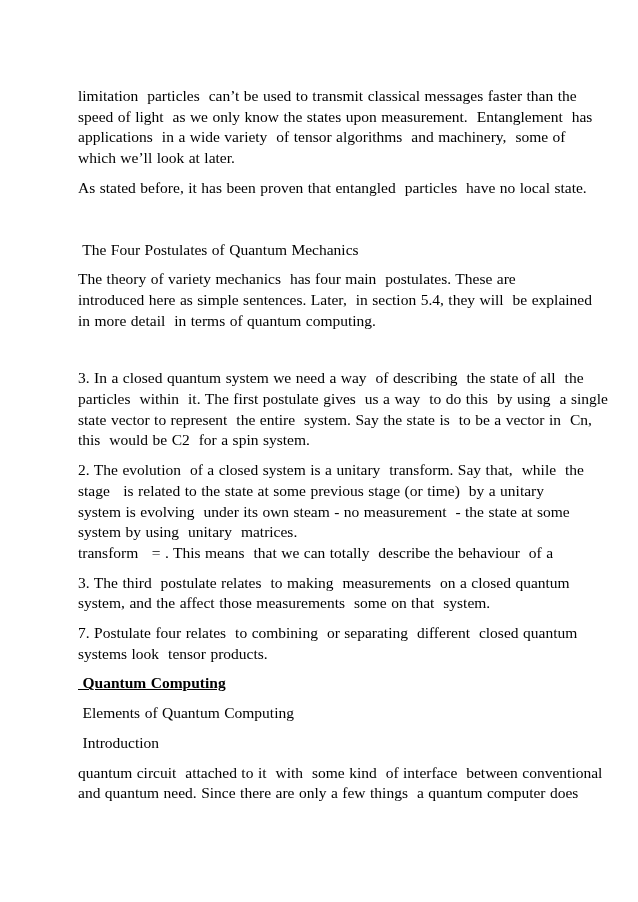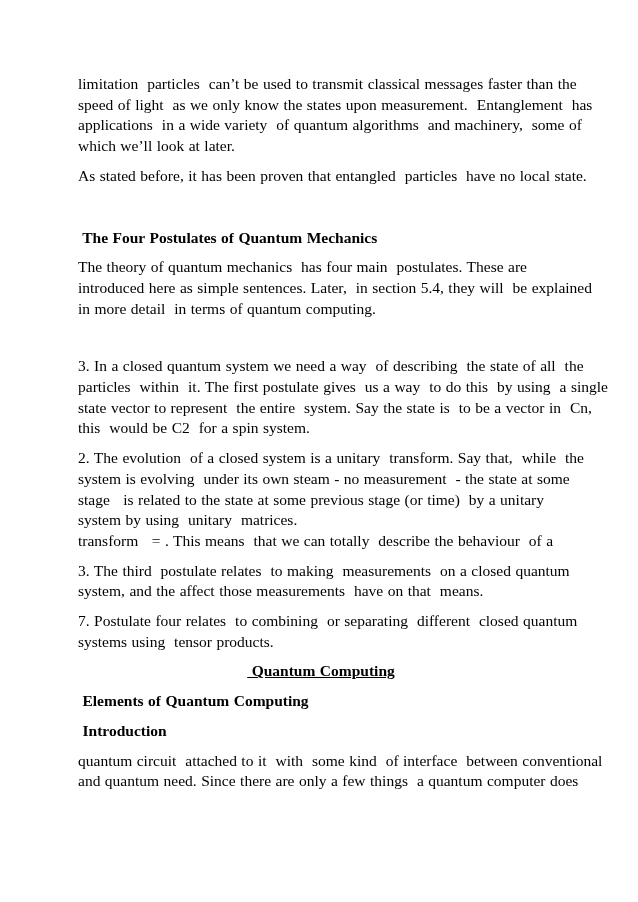--- a/index.html
+++ b/index.html
@@ -12,36 +12,35 @@
     width: 638px;
     height: 902px;
     background: #ffffff;
     overflow: hidden;
     font-family: "Liberation Serif", serif;
     color: #000000;
   }
   .content {
     position: absolute;
     left: 78px;
-    top: 74px;
+    top: 86px;
     width: 486px;
     font-size: 15.5px;
     line-height: 20.7px;
     word-spacing: 0.6px;
   }
   .block {
     margin: 0 0 9px 0;
   }
   .block.heading {
-    font-weight: 700;
+    font-weight: 400;
   }
   .block.heading-underlined {
     font-weight: 700;
     text-decoration: underline;
-    text-align: center;
   }
   .block.spacer-large {
     height: 32px;
     margin: 0;
   }
   .block.spacer-small {
     height: 28px;
     margin: 0;
   }
   .line {
@@ -49,56 +48,56 @@
   }
 </style>
 </head>
 <body>
 
 <div class="page">
   <div class="content">
       <div class="block paragraph">
         <div class="line">limitation  particles  can’t be used to transmit classical messages faster than the</div>
         <div class="line">speed of light  as we only know the states upon measurement.  Entanglement  has</div>
-        <div class="line">applications  in a wide variety  of quantum algorithms  and machinery,  some of</div>
+        <div class="line">applications  in a wide variety  of tensor algorithms  and machinery,  some of</div>
         <div class="line">which we’ll look at later.</div>
       </div>
       <div class="block paragraph">
         <div class="line">As stated before, it has been proven that entangled  particles  have no local state.</div>
       </div>
       <div class="block spacer-large"></div>
       <div class="block heading">
         <div class="line"> The Four Postulates of Quantum Mechanics</div>
       </div>
       <div class="block paragraph">
-        <div class="line">The theory of quantum mechanics  has four main  postulates. These are</div>
+        <div class="line">The theory of variety mechanics  has four main  postulates. These are</div>
         <div class="line">introduced here as simple sentences. Later,  in section 5.4, they will  be explained</div>
         <div class="line">in more detail  in terms of quantum computing.</div>
       </div>
       <div class="block spacer-small"></div>
       <div class="block paragraph">
         <div class="line">3. In a closed quantum system we need a way  of describing  the state of all  the</div>
         <div class="line">particles  within  it. The first postulate gives  us a way  to do this  by using  a single</div>
         <div class="line">state vector to represent  the entire  system. Say the state is  to be a vector in  Cn,</div>
         <div class="line">this  would be C2  for a spin system.</div>
       </div>
       <div class="block paragraph">
         <div class="line">2. The evolution  of a closed system is a unitary  transform. Say that,  while  the</div>
+        <div class="line">stage   is related to the state at some previous stage (or time)  by a unitary</div>
         <div class="line">system is evolving  under its own steam - no measurement  - the state at some</div>
-        <div class="line">stage   is related to the state at some previous stage (or time)  by a unitary</div>
         <div class="line">system by using  unitary  matrices.</div>
         <div class="line">transform   = . This means  that we can totally  describe the behaviour  of a</div>
       </div>
       <div class="block paragraph">
         <div class="line">3. The third  postulate relates  to making  measurements  on a closed quantum</div>
-        <div class="line">system, and the affect those measurements  have on that  means.</div>
+        <div class="line">system, and the affect those measurements  some on that  system.</div>
       </div>
       <div class="block paragraph">
         <div class="line">7. Postulate four relates  to combining  or separating  different  closed quantum</div>
-        <div class="line">systems using  tensor products.</div>
+        <div class="line">systems look  tensor products.</div>
       </div>
       <div class="block heading-underlined">
         <div class="line"> Quantum Computing</div>
       </div>
       <div class="block heading">
         <div class="line"> Elements of Quantum Computing</div>
       </div>
       <div class="block heading">
         <div class="line"> Introduction</div>
       </div>

